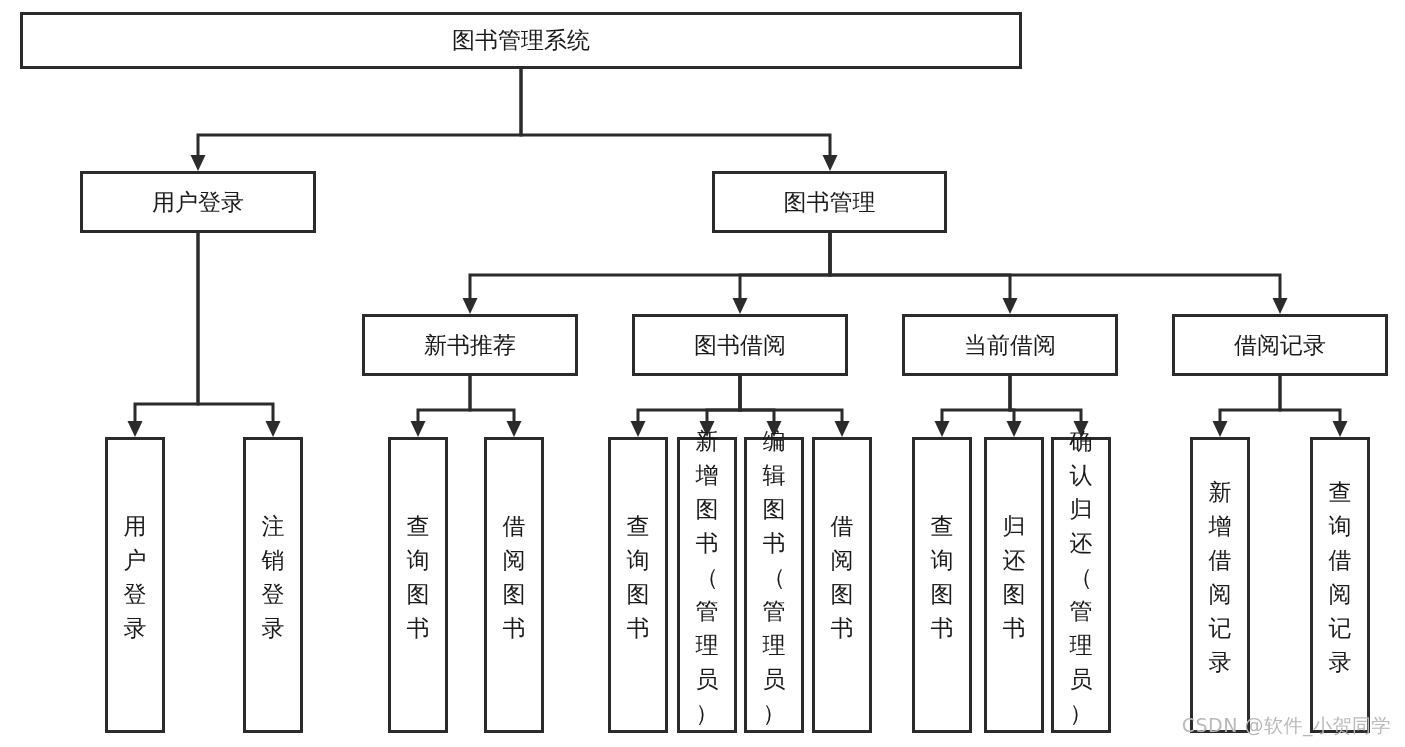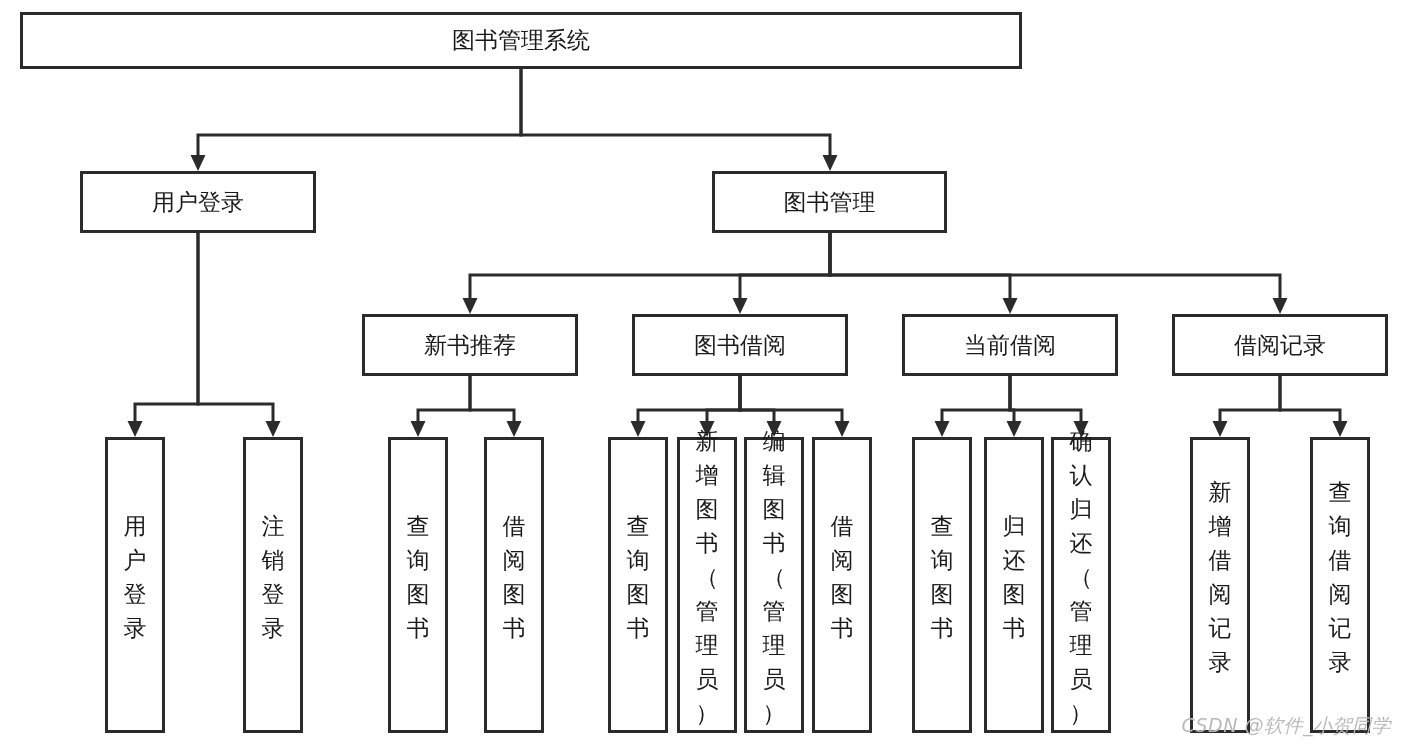--- a/index.html
+++ b/index.html
@@ -59,21 +59,20 @@
   .watermark-text {
     position: absolute;
     right: 14px;
     bottom: 8px;
     font-family: "DejaVu Sans", "Liberation Sans", sans-serif;
     font-size: 19px;
     color: #b9b9b9;
     letter-spacing: 0.5px;
     white-space: nowrap;
     user-select: none;
-    font-style: italic;
   }
 </style>
 </head>
 <body>
 
 <div id="diagram-root">
 
   <svg id="flow-svg" viewBox="0 0 1405 747">
     <g id="edges-layer">
         <g>

